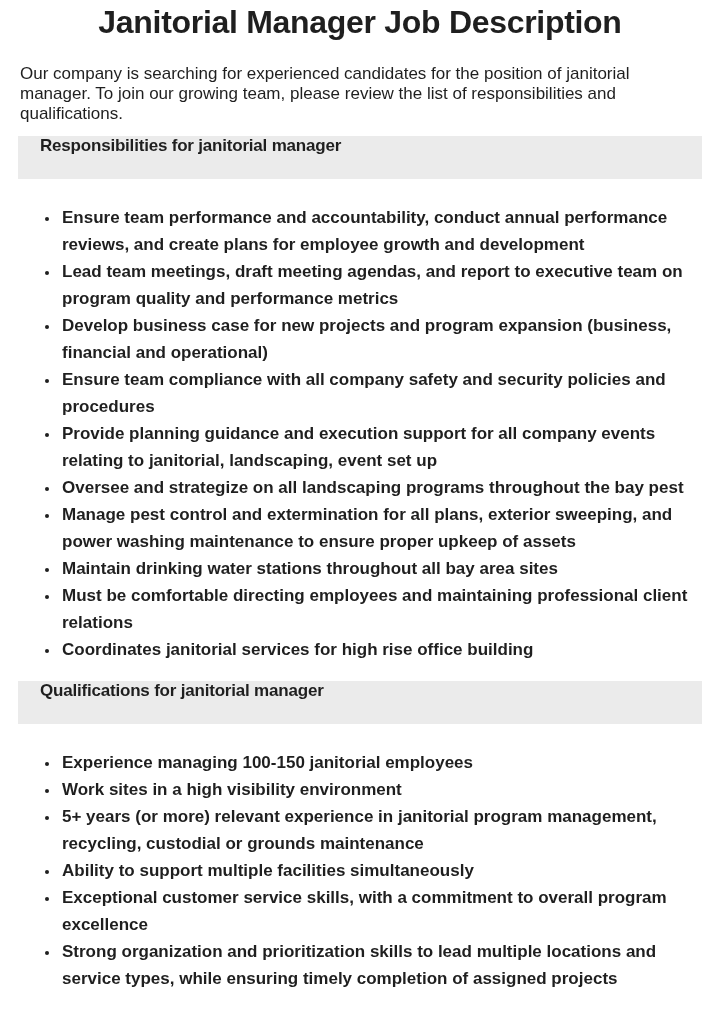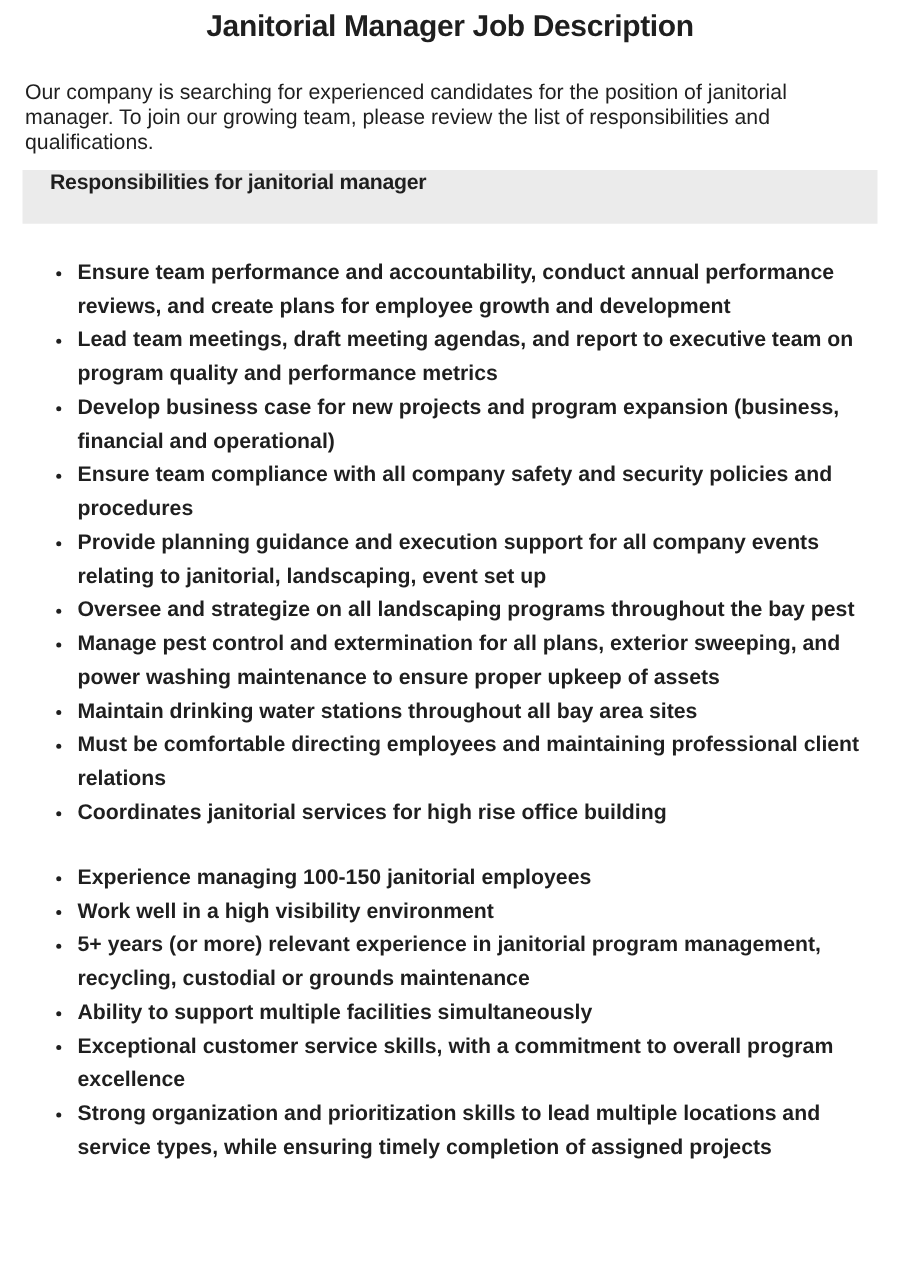--- a/index.html
+++ b/index.html
@@ -21,21 +21,21 @@
     overflow: hidden;
   }
   .page {
     width: 720px;
     height: 1030px;
     padding: 0 20px;
   }
   .page-title {
     margin: 0;
     padding-top: 5px;
-    font-size: 24px;
+    font-size: 32px;
     line-height: 34px;
     font-weight: 700;
     text-align: center;
     letter-spacing: -0.3px;
   }
   .intro {
     margin: 25px 0 12px 0;
     font-size: 17px;
     line-height: 20px;
   }
@@ -85,23 +85,26 @@
     <li>Develop business case for new projects and program expansion (business, financial and operational)</li>
     <li>Ensure team compliance with all company safety and security policies and procedures</li>
     <li>Provide planning guidance and execution support for all company events relating to janitorial, landscaping, event set up</li>
     <li>Oversee and strategize on all landscaping programs throughout the bay pest</li>
     <li>Manage pest control and extermination for all plans, exterior sweeping, and power washing maintenance to ensure proper upkeep of assets</li>
     <li>Maintain drinking water stations throughout all bay area sites</li>
     <li>Must be comfortable directing employees and maintaining professional client relations</li>
     <li>Coordinates janitorial services for high rise office building</li>
   </ul>
 
+  <div class="section-header">
+    <span>Qualifications for janitorial manager</span>
+  </div>
 
   <ul class="bullet-list">
     <li>Experience managing 100-150 janitorial employees</li>
-    <li>Work well in a high visibility environment</li>
+    <li>Work sites in a high visibility environment</li>
     <li>5+ years (or more) relevant experience in janitorial program management, recycling, custodial or grounds maintenance</li>
     <li>Ability to support multiple facilities simultaneously</li>
     <li>Exceptional customer service skills, with a commitment to overall program excellence</li>
     <li>Strong organization and prioritization skills to lead multiple locations and service types, while ensuring timely completion of assigned projects</li>
   </ul>
 
 </div>
 
 </body></html>

